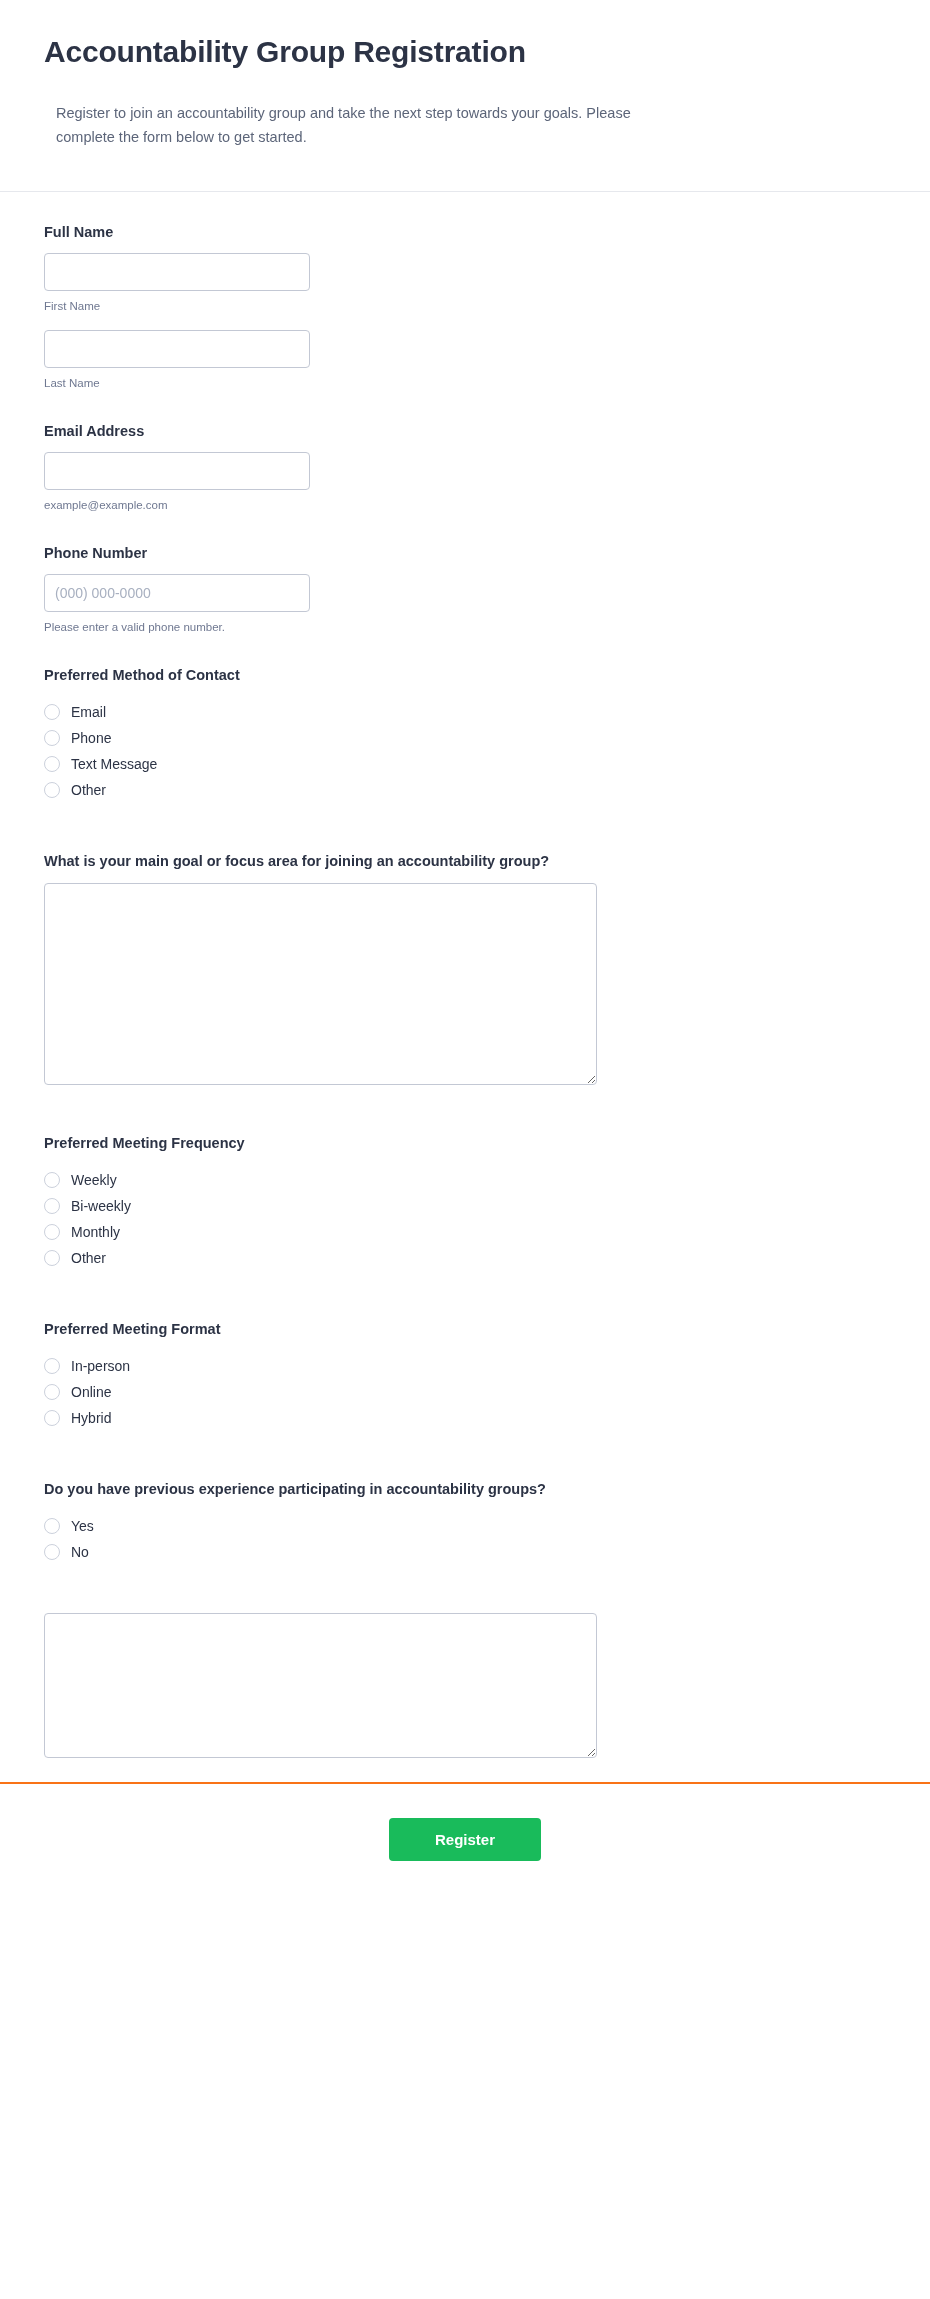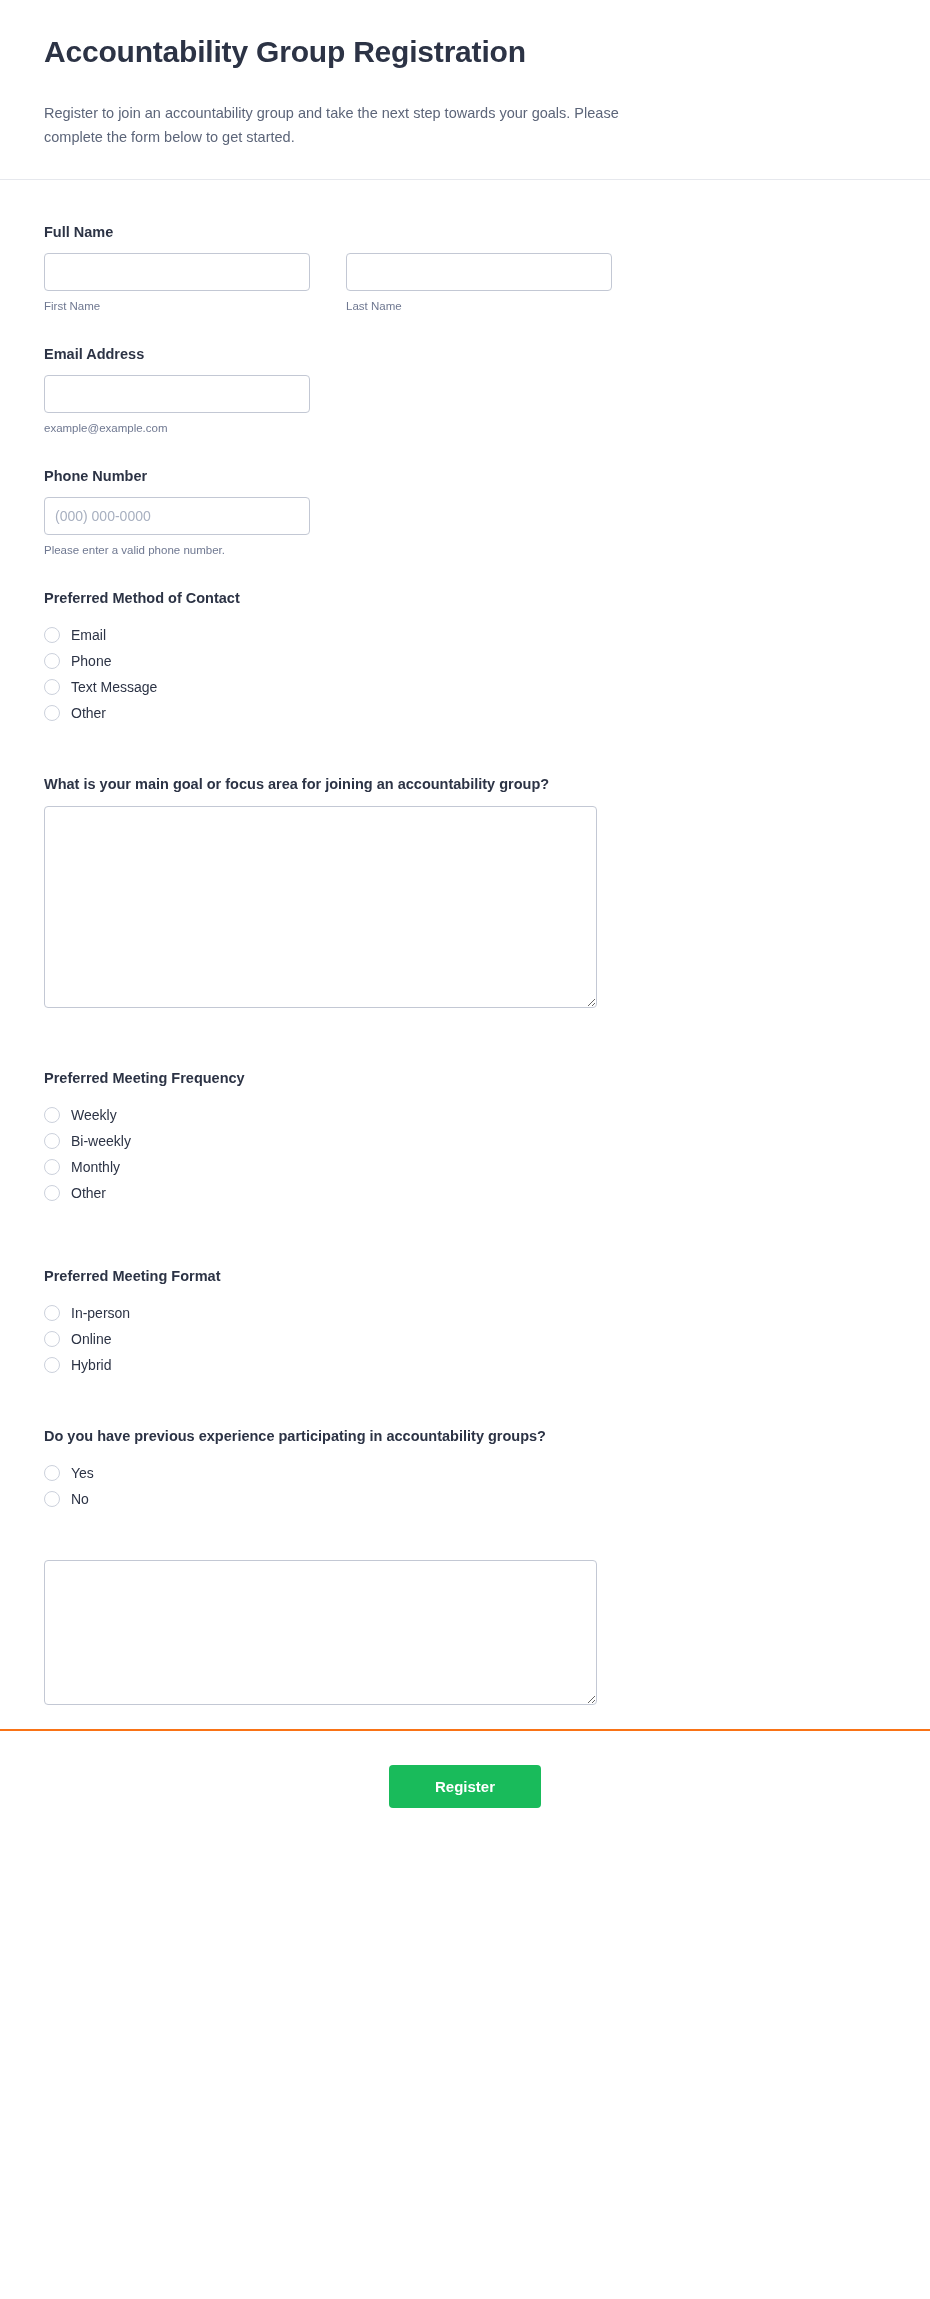--- a/index.html
+++ b/index.html
@@ -29,21 +29,21 @@
   }
   .form-title {
     margin: 0 0 31px 0;
     font-size: 30px;
     line-height: 36px;
     font-weight: bold;
     letter-spacing: -0.2px;
     color: #2c3345;
   }
   .form-subtitle {
-    margin: 0;
+    margin: 12px;
     font-size: 14.5px;
     line-height: 24px;
     color: #5c6579;
     max-width: 600px;
   }
 
   
   .form-body {
     padding: 30px 44px 0 44px;
   }
@@ -51,21 +51,20 @@
   .field-block { margin-bottom: 30px; }
   .field-block.tight { margin-bottom: 24px; }
 
   .field-label {
     display: block;
     font-size: 14.5px;
     font-weight: bold;
     line-height: 20px;
     color: #2c3345;
     margin-bottom: 11px;
-    margin-top: 12px;
   }
   .question-label {
     display: block;
     font-size: 14.5px;
     font-weight: bold;
     line-height: 20px;
     color: #2c3345;
     margin-bottom: 12px;
   }
 
@@ -88,21 +87,22 @@
     color: #2c3345;
     background: #ffffff;
     border: 1px solid #c3c8d4;
     border-radius: 4px;
     outline: none;
   }
   .text-input::placeholder { color: #a8b0c0; }
 
   .name-row {
     display: flex;
-    gap: 36px;
+    gap: 16px;
+    flex-direction: column;
   }
   .name-col { width: 266px; }
 
   .w-half { width: 266px; }
 
   
   .textarea-input {
     display: block;
     width: 553px;
     height: 202px;

